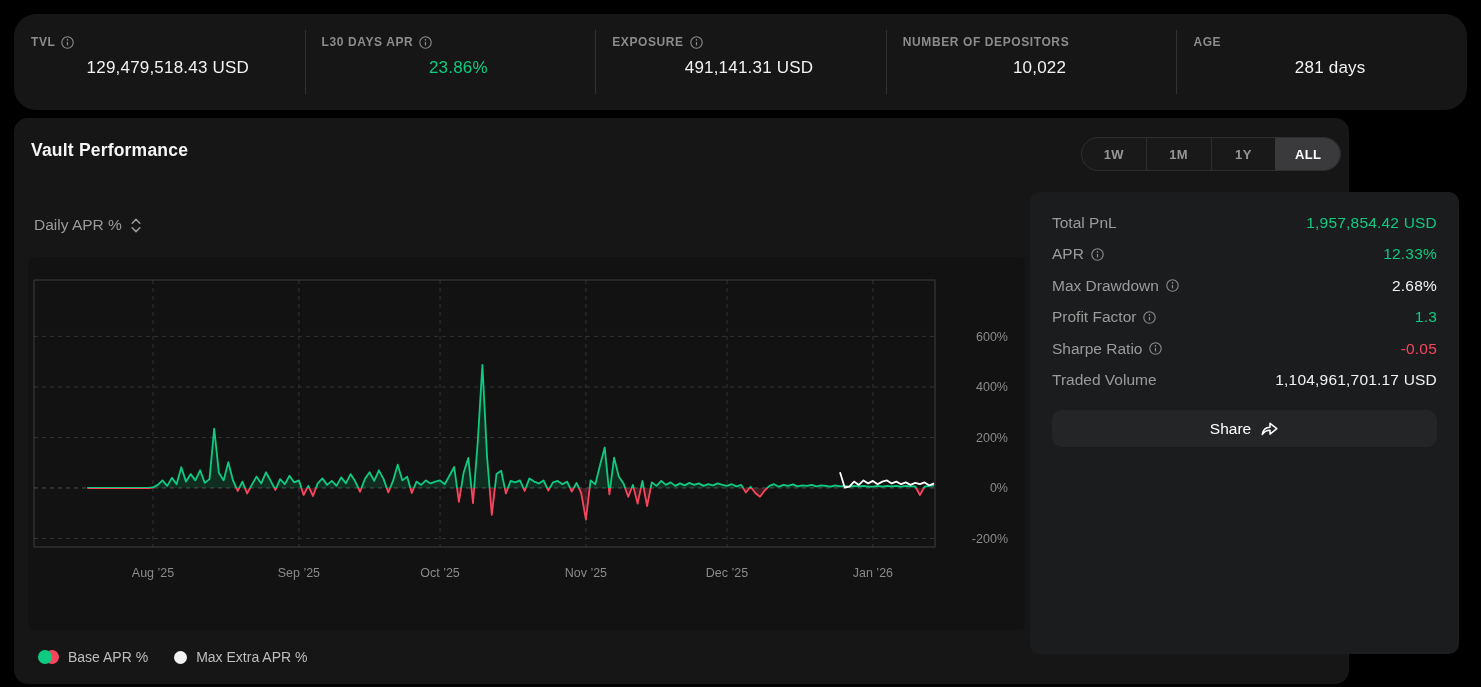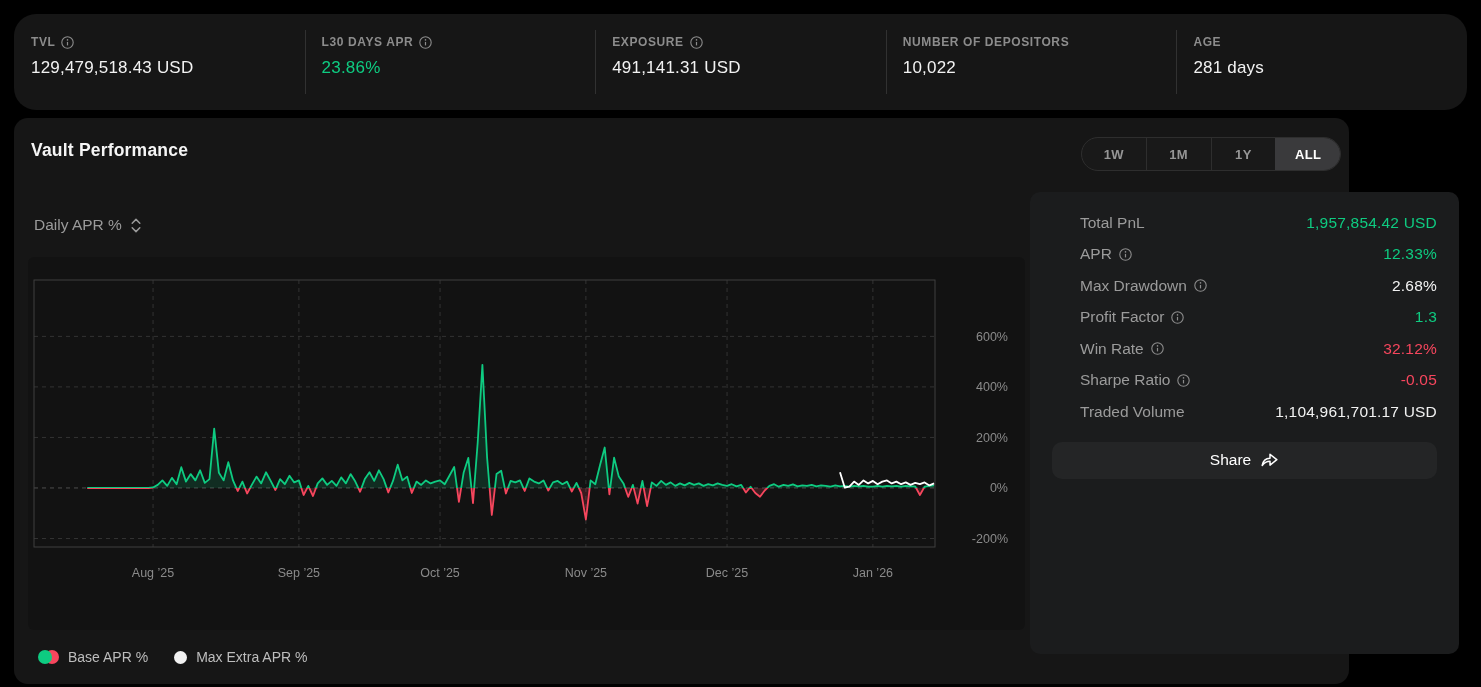--- a/index.html
+++ b/index.html
@@ -6,21 +6,21 @@
   .viewport{position:relative;width:1481px;height:687px;background:#000;overflow:hidden;
     font-family:"Liberation Sans","DejaVu Sans",sans-serif;-webkit-font-smoothing:antialiased;}
 
   
   .stats-card{position:absolute;left:14px;top:14px;width:1453px;height:96px;background:#161616;
     border-radius:22px;display:flex;align-items:stretch;}
   .stat{flex:1 1 0;position:relative;padding:21px 0 0 17px;}
   .stat + .stat::before{content:"";position:absolute;left:0;top:16px;bottom:16px;width:1px;background:#313131;}
   .stat-label{display:flex;align-items:center;gap:6px;font-size:12px;font-weight:700;letter-spacing:.6px;
     color:#8c8c8c;text-transform:uppercase;}
-  .stat-value{margin-top:9px;font-size:17px;font-weight:500;color:#f2f2f2;letter-spacing:.2px;}
+  .stat-value{margin-top:9px;font-size:17px;font-weight:500;color:#f2f2f2;letter-spacing:.2px;text-align:center;}
 
   .c-green{color:#0ecb81 !important;}
   .c-red{color:#f6465d !important;}
   .c-white{color:#f2f2f2 !important;}
 
   .info-ic{display:inline-flex;flex:none;}
 
   
   .main-card{position:absolute;left:14px;top:118px;width:1335px;height:566px;background:#161616;
     border-radius:14px;}
@@ -49,21 +49,21 @@
   .legend-label{font-size:14px;color:#bdbdbd;}
   .dot-dual{position:relative;width:21px;height:14px;}
   .dot-dual .d-pink{position:absolute;left:7px;top:0;width:14px;height:14px;border-radius:50%;background:#f6465d;}
   .dot-dual .d-green{position:absolute;left:0;top:0;width:14px;height:14px;border-radius:50%;background:#0ecb81;}
   .dot-white{width:13px;height:13px;border-radius:50%;background:#f2f2f2;}
 
   
   .side-panel{position:absolute;left:1016px;top:74px;width:429px;height:462px;background:#1b1c1d;
     border-radius:10px;box-sizing:border-box;padding:15px 22px 0 22px;}
   .side-row{height:31.5px;display:flex;align-items:center;justify-content:space-between;}
-  .side-label{display:flex;align-items:center;gap:7px;font-size:15.5px;color:#9b9b9b;margin-left:28px;}
+  .side-label{display:flex;align-items:center;gap:7px;font-size:15.5px;color:#9b9b9b;}
   .side-value{font-size:15.5px;font-weight:500;color:#f2f2f2;letter-spacing:.2px;}
   .share-btn{margin-top:14px;height:37px;width:100%;border:none;border-radius:10px;background:#242526;
     display:flex;align-items:center;justify-content:center;gap:9px;cursor:pointer;}
   .share-label{font-size:15.5px;font-weight:500;color:#fff;}
 </style>
 </head>
 <body>
 
 <div class="viewport">
 
@@ -247,33 +247,20 @@
               <svg width="13" height="13" viewBox="0 0 13 13">
                 <circle cx="6.5" cy="6.5" r="5.7" fill="none" stroke="#8c8c8c" stroke-width="1.1"></circle>
                 <line x1="6.5" y1="5.9" x2="6.5" y2="9.4" stroke="#8c8c8c" stroke-width="1.2"></line>
                 <circle cx="6.5" cy="3.9" r="0.8" fill="#8c8c8c"></circle>
               </svg>
             </span>
         </div>
         <div class="side-value c-green">1.3</div>
       </div>
 
-      <div class="side-row">
-        <div class="side-label">
-            <span>Win Rate</span>
-          <span class="info-ic">
-              <svg width="13" height="13" viewBox="0 0 13 13">
-                <circle cx="6.5" cy="6.5" r="5.7" fill="none" stroke="#8c8c8c" stroke-width="1.1"></circle>
-                <line x1="6.5" y1="5.9" x2="6.5" y2="9.4" stroke="#8c8c8c" stroke-width="1.2"></line>
-                <circle cx="6.5" cy="3.9" r="0.8" fill="#8c8c8c"></circle>
-              </svg>
-            </span>
-        </div>
-        <div class="side-value c-red">32.12%</div>
-      </div>
 
       <div class="side-row">
         <div class="side-label">
             <span>Sharpe Ratio</span>
           <span class="info-ic">
               <svg width="13" height="13" viewBox="0 0 13 13">
                 <circle cx="6.5" cy="6.5" r="5.7" fill="none" stroke="#8c8c8c" stroke-width="1.1"></circle>
                 <line x1="6.5" y1="5.9" x2="6.5" y2="9.4" stroke="#8c8c8c" stroke-width="1.2"></line>
                 <circle cx="6.5" cy="3.9" r="0.8" fill="#8c8c8c"></circle>
               </svg>

